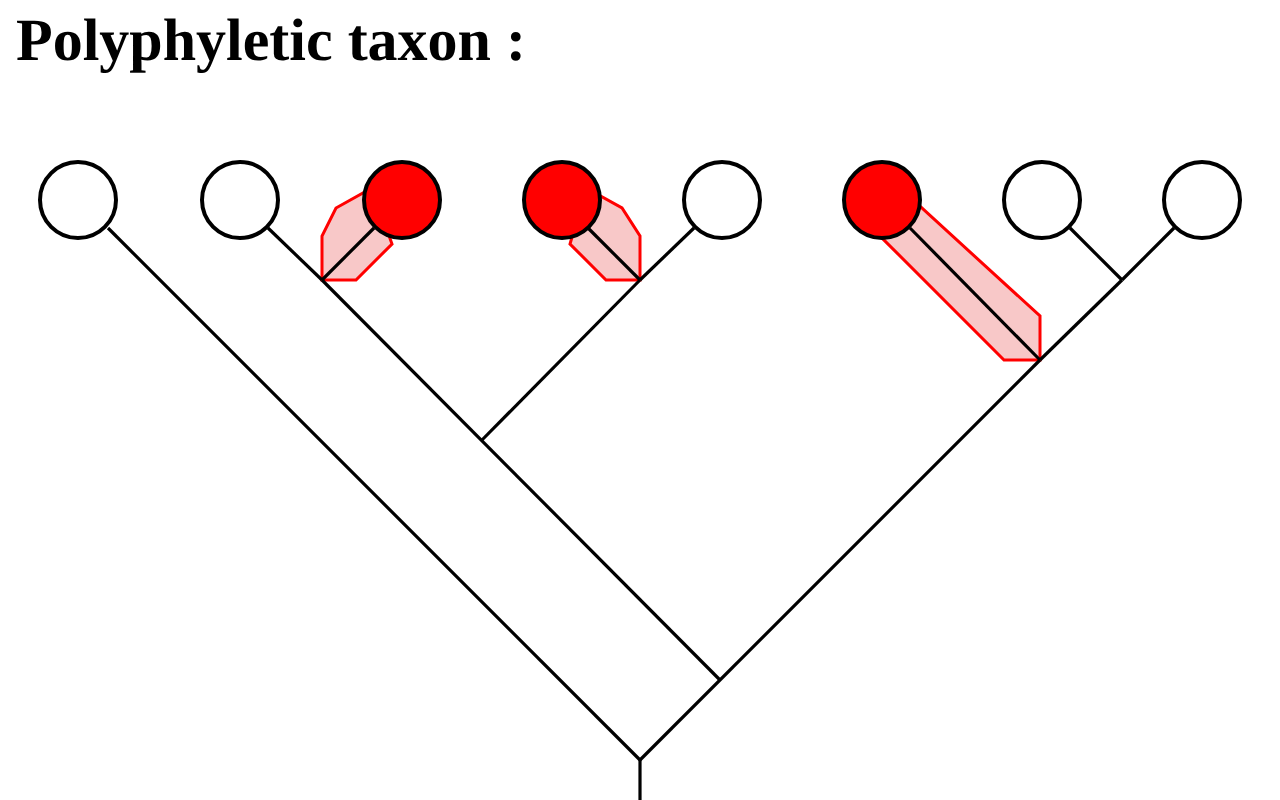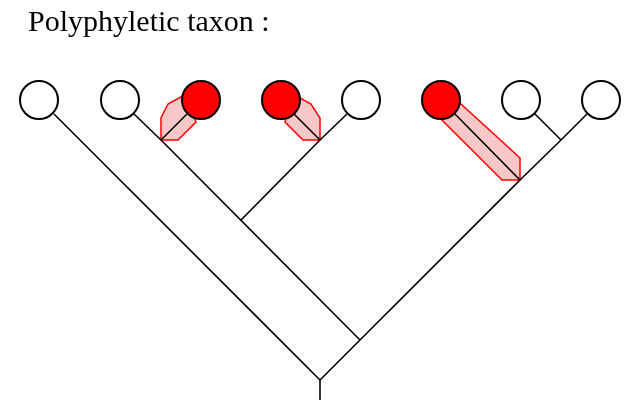--- a/index.html
+++ b/index.html
@@ -1,20 +1,20 @@
 <!DOCTYPE html>
 <html><head>
   <meta charset="utf-8">
   <style>
     html, body { margin: 0; padding: 0; background: #ffffff; }
     body { width: 640px; height: 400px; position: relative; overflow: hidden; }
     .title {
-      position: absolute; left: 28px; top: 4px;
+      position: absolute; left: 8px; top: 4px;
       font-family: "Liberation Serif", "DejaVu Serif", serif;
-      font-size: 30px; color: #000; white-space: nowrap;
+      font-size: 30px; color: #000; white-space: nowrap; font-weight: bold;
     }
     svg.tree { position: absolute; left: 0; top: 0; }
   </style>
 </head>
 <body>
 
 <div class="title">Polyphyletic taxon :</div>
 
 <svg class="tree" width="640" height="400" viewBox="0 0 640 400">
 

